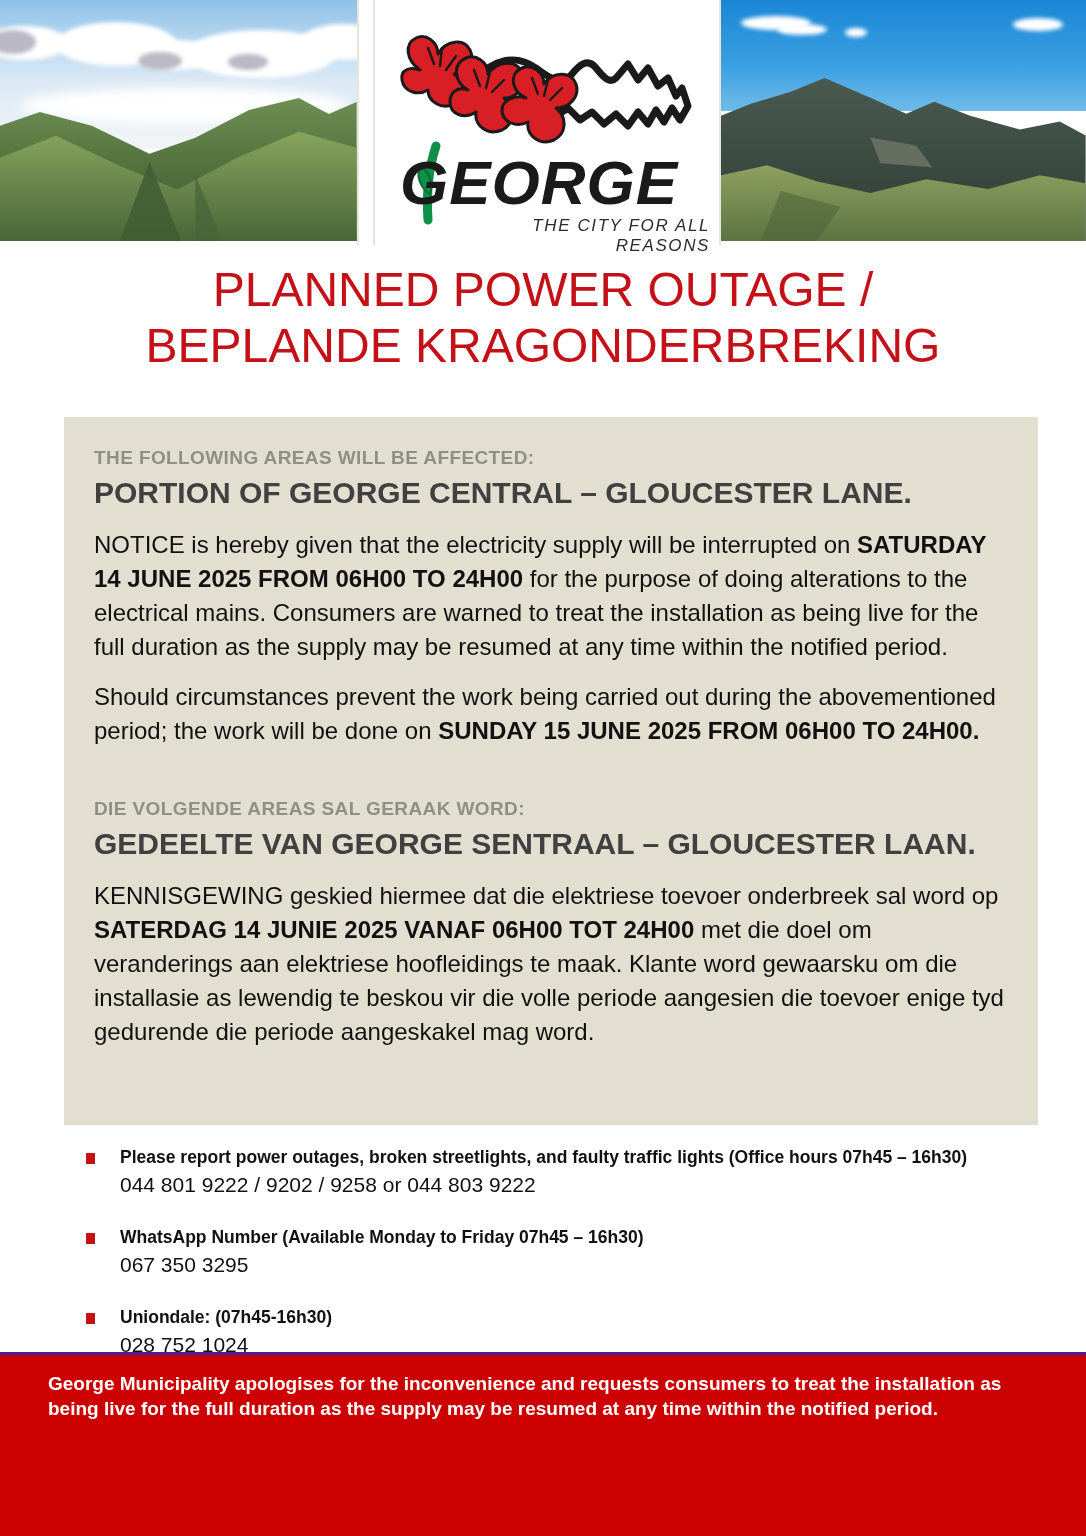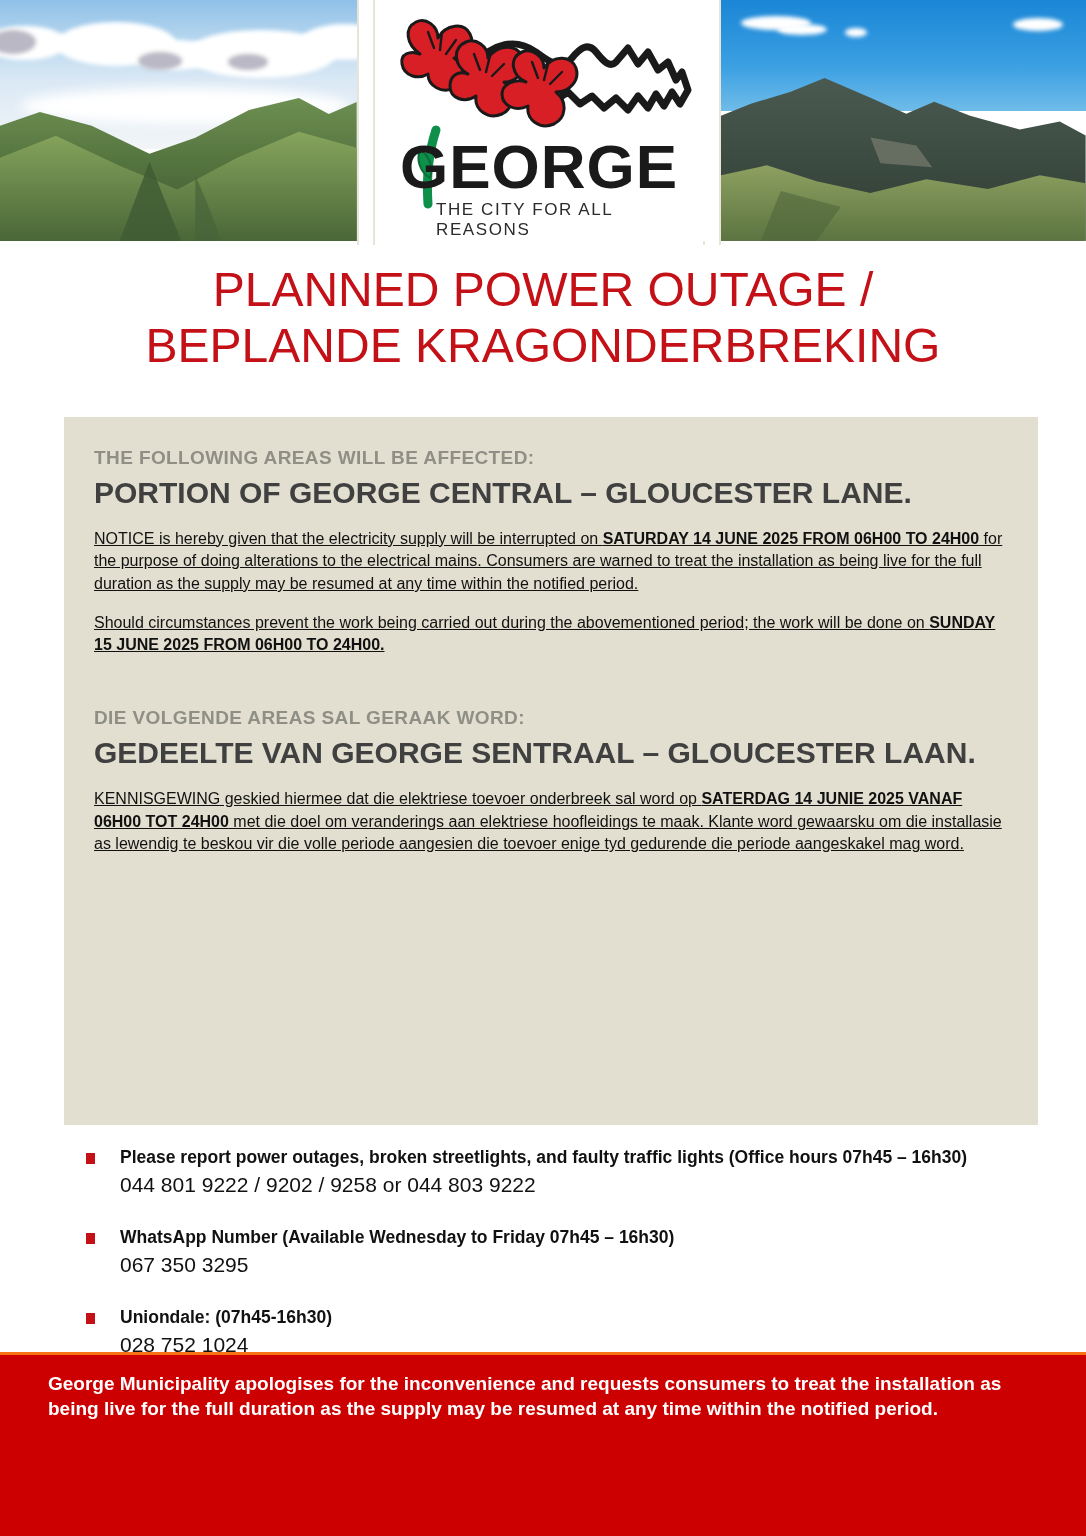--- a/index.html
+++ b/index.html
@@ -69,40 +69,41 @@
   
   .logo-panel {
     position: absolute;
     left: 376px; top: 0;
     width: 334px; height: 241px;
     background: #ffffff;
     box-sizing: border-box;
   }
   .logo-wrap {
     position: absolute;
-    left: 0; top: 8px;
-    width: 334px; height: 225px;
+    left: 0; top: 24px;
+    width: 334px; height: 225px; font-style: italic;
   }
   .logo-word {
     position: absolute;
     left: 24px; top: 128px;
     font-family: "Liberation Sans", sans-serif;
     font-weight: bold;
     font-size: 62px;
     letter-spacing: 1px;
     color: #1a1a1a;
     line-height: 1;
   }
   .logo-tag {
     position: absolute;
     left: 60px; top: 192px;
     font-family: "Liberation Sans", sans-serif;
     font-size: 17px;
     letter-spacing: 1.6px;
     color: #2b2b2b;
+    text-align: right;
   }
 
   
   .title-block {
     position: absolute;
     left: 0; top: 262px;
     width: 1086px;
     text-align: center;
     color: #C41017;
     font-family: "Liberation Sans", sans-serif;
@@ -132,24 +133,23 @@
   }
   .sec-title {
     color: #404040;
     font-weight: bold;
     font-size: 30px;
     line-height: 1.22;
     margin: 0 0 16px 0;
   }
   .para {
     color: #111111;
-    font-size: 16px;
+    font-size: 24px;
     line-height: 1.42;
     margin: 0 0 16px 0;
-    text-decoration: underline;
   }
   .para b { font-weight: bold; }
   .spacer-gap { height: 34px; }
 
   
   .bullets {
     position: absolute;
     left: 84px; top: 1146px;
     width: 960px;
   }
@@ -177,21 +177,21 @@
     margin-top: 2px;
   }
 
   
   .footer-band {
     position: absolute;
     left: 0; top: 1352px;
     width: 1086px;
     height: 184px;
     background: #CC0000;
-    border-top: 3px solid #f97316;
+    border-top: 3px solid #4c1d95;
     box-sizing: border-box;
     padding: 16px 46px 0 48px;
   }
   .footer-para {
     color: #ffffff;
     font-weight: bold;
     font-size: 19px;
     line-height: 1.34;
     margin: 0 0 14px 0;
   }
@@ -319,21 +319,21 @@
 <div class="bullets">
 
   <div class="bullet-item">
     <span class="bullet-marker"></span>
     <div class="bullet-title">Please report power outages, broken streetlights, and faulty traffic lights (Office hours 07h45 – 16h30)</div>
     <div class="bullet-sub">044 801 9222 / 9202 / 9258 or 044 803 9222</div>
   </div>
 
   <div class="bullet-item">
     <span class="bullet-marker"></span>
-    <div class="bullet-title">WhatsApp Number (Available Wednesday to Friday 07h45 – 16h30)</div>
+    <div class="bullet-title">WhatsApp Number (Available Monday to Friday 07h45 – 16h30)</div>
     <div class="bullet-sub">067 350 3295</div>
   </div>
 
   <div class="bullet-item">
     <span class="bullet-marker"></span>
     <div class="bullet-title">Uniondale: (07h45-16h30)</div>
     <div class="bullet-sub">028 752 1024</div>
   </div>
 </div>
 

